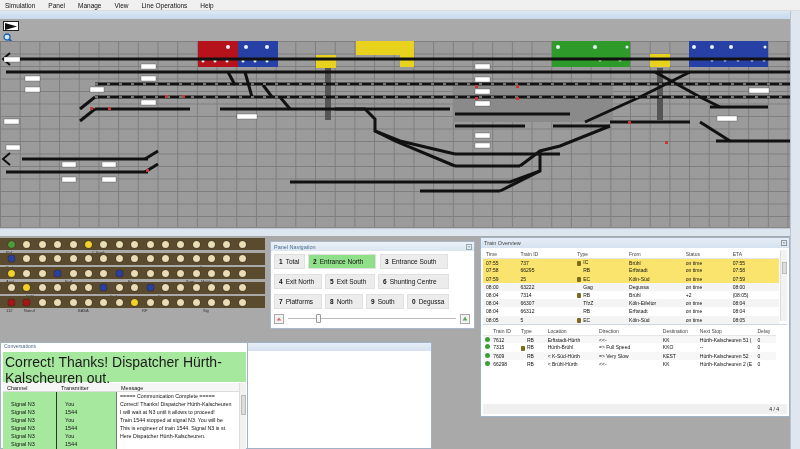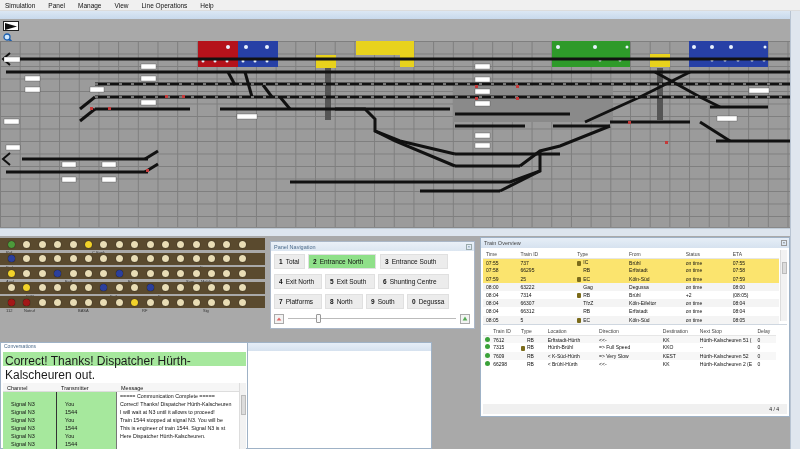--- a/index.html
+++ b/index.html
@@ -60,21 +60,21 @@
   .tbl2 th, .tbl2 td { text-align: left; font-weight: normal; height: 8.2px; padding: 0 0 0 2px; white-space: nowrap; }
   .tbl2 th { color: #444; border-bottom: 1px solid #e6e6e6; }
   .tbl2 tr:nth-child(odd) td { background: #f7f7f7; }
   .gdot { display:inline-block; width: 5px; height: 5px; border-radius: 50%; background: #3aa23a; }
   .engine { display:inline-block; width: 4px; height: 5px; background: #7b6b1a; border-radius: 1px; margin-right: 2px; vertical-align: middle; }
   .to-footer { position: absolute; left: 2px; bottom: 2px; width: 304px; height: 10px; background: #f0f0f0; font-size: 5px; text-align: right; padding-right: 8px; line-height: 10px; }
 
   
   .conv { position: absolute; left: 0; top: 342px; width: 248px; height: 107px; background: #fff; border: 1px solid #9fb2c6; }
   .conv-title { height: 8px; font-size: 5px; color: #4a6a8a; padding-left: 3px; }
-  .conv-banner { position: absolute; left: 2px; top: 9px; width: 243px; height: 14px; background: #a6e89d; font-size: 12px; padding: 2px 2px; color: #1a1a1a; }
+  .conv-banner { position: absolute; left: 2px; top: 9px; width: 243px; height: 30px; background: #a6e89d; font-size: 14px; padding: 2px 2px; color: #1a1a1a; }
   .conv-head { position: absolute; left: 2px; top: 40px; width: 243px; height: 9px; font-size: 5.5px; background: #f6f6f6; border-bottom: 1px solid #ddd; }
   .conv-head span { position: absolute; top: 1.5px; }
   .conv-col1 { position: absolute; left: 2px; top: 49px; width: 54px; height: 58px; background: #a6e89d; border-right: 1px solid #333; font-size: 5.5px; }
   .conv-col2 { position: absolute; left: 56px; top: 49px; width: 60px; height: 58px; background: #a6e89d; border-right: 1px solid #777; font-size: 5.5px; }
   .conv-col3 { position: absolute; left: 116px; top: 49px; width: 122px; height: 58px; background: #fff; font-size: 5.3px; overflow: hidden; }
   .conv-col1 div, .conv-col2 div, .conv-col3 div { height: 8px; line-height: 8px; white-space: nowrap; }
   .conv-col1 div { padding-left: 8px; } .conv-col2 div { padding-left: 8px; } .conv-col3 div { padding-left: 3px; }
   .conv-scroll { position: absolute; left: 238px; top: 40px; width: 7px; height: 67px; background: #f2f2f2; border-left: 1px solid #ddd; }
   .conv-scroll .thumb { position: absolute; left: 1px; top: 12px; width: 5px; height: 20px; background: #dcdcdc; border: 1px solid #bbb; }
   .blankwin { position: absolute; left: 248px; top: 342px; width: 184px; height: 107px; background: #fff; border: 1px solid #9fb2c6; border-left: none; }

